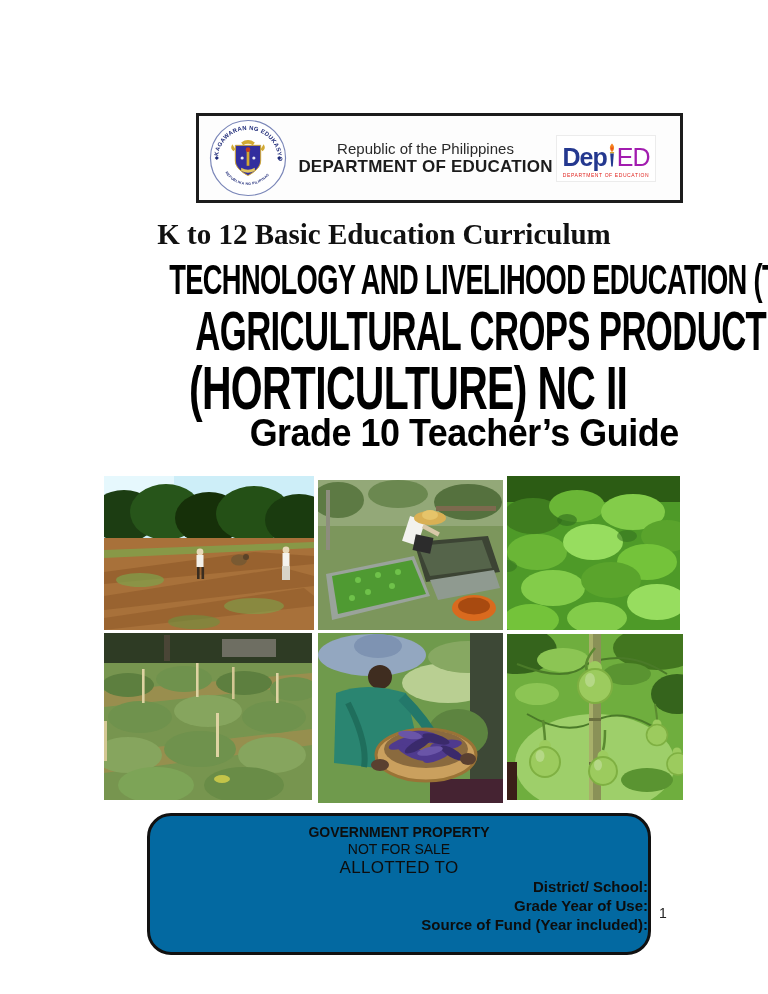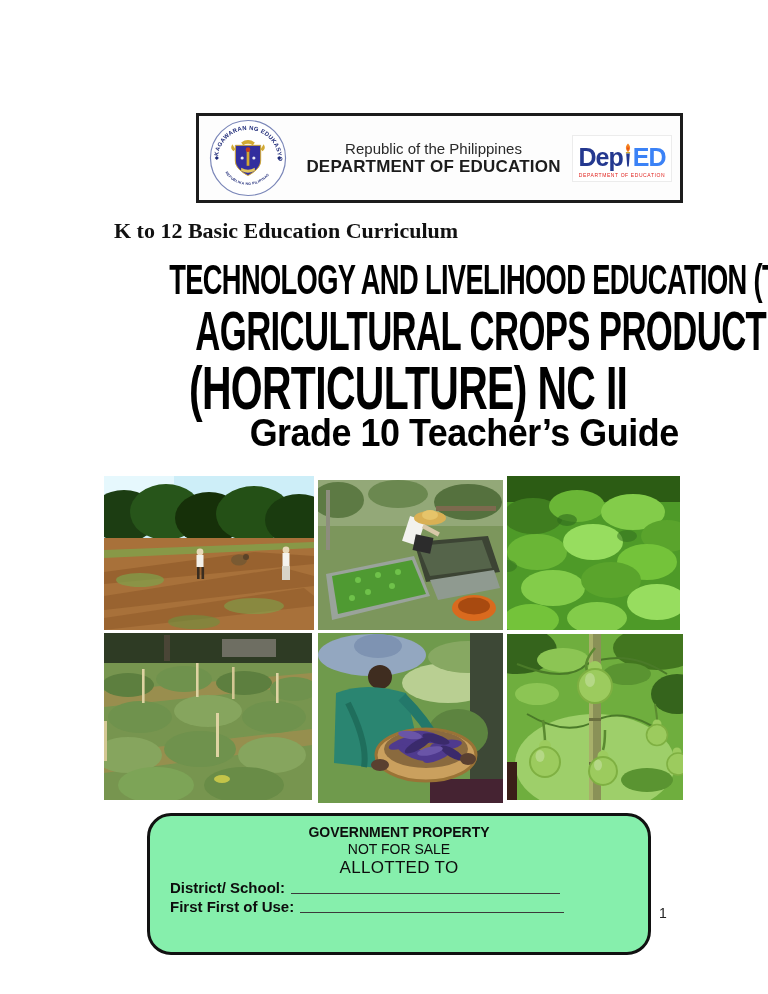--- a/index.html
+++ b/index.html
@@ -10,56 +10,56 @@
   
   .hdr{
     position:absolute;left:196px;top:113px;width:487px;height:90px;
     border:3px solid #1c1c1c;box-sizing:border-box;background:#fdfdfd;
     display:flex;align-items:center;
   }
   .seal{flex:0 0 auto;margin-left:10px;width:78px;height:78px;}
   .hdr-text{flex:1 1 auto;text-align:center;padding-left:8px;line-height:1.15;}
   .hdr-rep{font-size:15px;color:#2a2a2a;}
   .hdr-dept{font-size:17px;font-weight:bold;color:#1c1c1c;letter-spacing:.2px;}
-  .logo{flex:0 0 auto;width:100px;margin-right:8px;text-align:center;border:1px solid #ececec;background:#fff;padding:4px 2px 3px 2px;box-sizing:border-box;}
+  .logo{flex:0 0 auto;width:100px;margin-right:24px;text-align:center;border:1px solid #ececec;background:#fff;padding:4px 2px 3px 2px;box-sizing:border-box;}
   .logo-row{display:flex;align-items:flex-end;justify-content:center;line-height:1;}
   .logo-dep{font-size:25px;font-weight:bold;color:#24388f;letter-spacing:-1px;}
-  .logo-ed{font-size:25px;font-weight:bold;color:#3b82f6;letter-spacing:-1px;}
+  .logo-ed{font-size:25px;font-weight:normal;color:#a21caf;letter-spacing:-1px;}
   .logo-torch{width:12px;height:30px;margin:0 -1px;}
   .logo-cap{font-size:5px;color:#e02520;letter-spacing:.6px;margin-top:2px;white-space:nowrap;}
   
   .k12{
-    position:absolute;left:0;top:218px;width:768px;box-sizing:border-box;padding-left:114px;
-    font-family:"Liberation Serif",serif;font-weight:bold;font-size:22px;color:#111;
+    position:absolute;left:0;top:218px;width:768px;box-sizing:border-box;
+    text-align:center;font-family:"Liberation Serif",serif;font-weight:bold;font-size:29px;color:#111;
     white-space:nowrap;
   }
   .tline{position:absolute;width:768px;text-align:center;white-space:nowrap;}
   .cond{display:inline-block;font-weight:bold;color:#000;transform-origin:50% 50%;}
   .l1{left:-6px;top:256px;}  .l1 .cond{font-size:42px;letter-spacing:-1px;transform:scaleX(.65);}
   .l2{left:2px;top:298px;}   .l2 .cond{font-size:56px;letter-spacing:-1px;transform:scaleX(.62);}
   .l3{left:24px;top:352px;}  .l3 .cond{font-size:62px;letter-spacing:-1px;transform:scaleX(.66);}
   .l4{left:80px;top:411px;}  .l4 .cond{font-size:39px;letter-spacing:-.5px;transform:scaleX(.92);}
   
   .tile{position:absolute;overflow:hidden;background:#6a8f4e;}
   .tile svg{display:block;width:100%;height:100%;}
   .t1{left:104px;top:476px;width:210px;height:154px;}
   .t2{left:318px;top:480px;width:185px;height:150px;}
   .t3{left:507px;top:476px;width:173px;height:154px;}
   .t4{left:104px;top:633px;width:208px;height:167px;}
   .t5{left:318px;top:633px;width:185px;height:170px;}
   .t6{left:507px;top:634px;width:176px;height:166px;}
   
   .abox{
     position:absolute;left:147px;top:813px;width:504px;height:142px;box-sizing:border-box;
-    border:3px solid #111;border-radius:24px;background:#86efac;padding:8px 0 15px 0;
+    border:3px solid #111;border-radius:24px;background:#0369a1;padding:8px 0 15px 0;
   }
   .abox .c1{font-size:14px;font-weight:bold;text-align:center;line-height:17px;}
   .abox .c2{font-size:14px;font-weight:normal;text-align:center;line-height:17px;}
   .abox .c3{font-size:17px;font-weight:normal;text-align:center;line-height:20px;letter-spacing:.3px;}
-  .frow{display:flex;align-items:flex-end;padding-left:20px;height:19px;}
+  .frow{display:flex;align-items:flex-end;padding-left:20px;height:19px;flex-direction:column;}
   .flabel{font-size:15px;font-weight:bold;white-space:nowrap;line-height:18px;}
   .rule{flex:1 1 auto;border-bottom:1.6px solid #3a3a3a;margin-left:6px;margin-bottom:3px;height:1px;}
   .frow:nth-of-type(4) .rule{margin-right:88px;}
   .frow:nth-of-type(5) .rule{margin-right:84px;}
   .frow:nth-of-type(6) .rule{margin-right:80px;}
   .frow:nth-of-type(7) .rule{margin-left:2px;margin-right:98px;}
   .pageno{position:absolute;left:659px;top:905px;font-size:14px;color:#222;}
 </style>
 </head>
 <body>
@@ -314,20 +314,24 @@
 
   <div class="abox">
     <div class="c1">GOVERNMENT PROPERTY</div>
     <div class="c2">NOT FOR SALE</div>
     <div class="c3">ALLOTTED TO</div>
     <div class="frow">
       <span class="flabel">District/ School:</span>
       <span class="rule"></span>
     </div>
     <div class="frow">
-      <span class="flabel">First First of Use:</span>
+      <span class="flabel">Grade Year of Use:</span>
       <span class="rule"></span>
     </div>
+    <div class="frow">
+      <span class="flabel">Source of Fund (Year included):</span>
+      <span class="rule"></span>
+    </div>
   </div>
 
   <div class="pageno">1</div>
 
 </div>
 
 </body></html>

